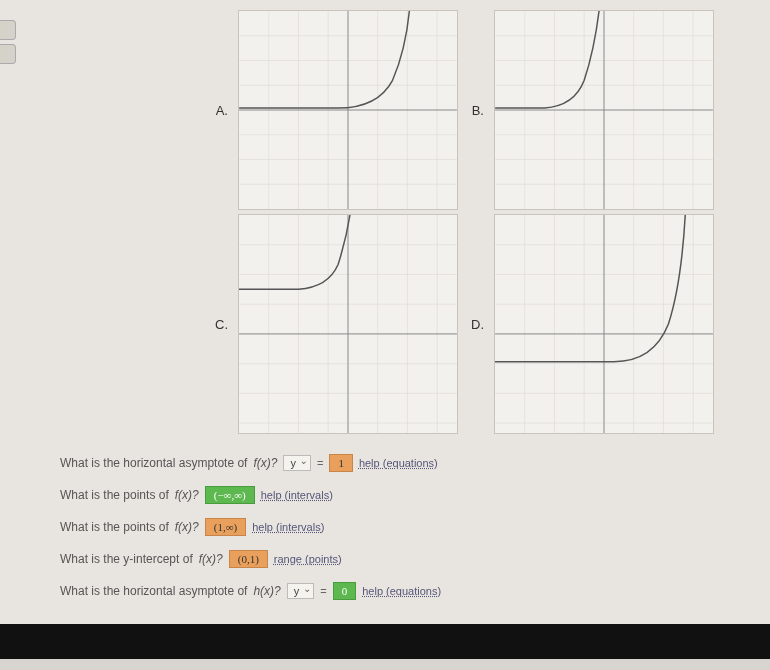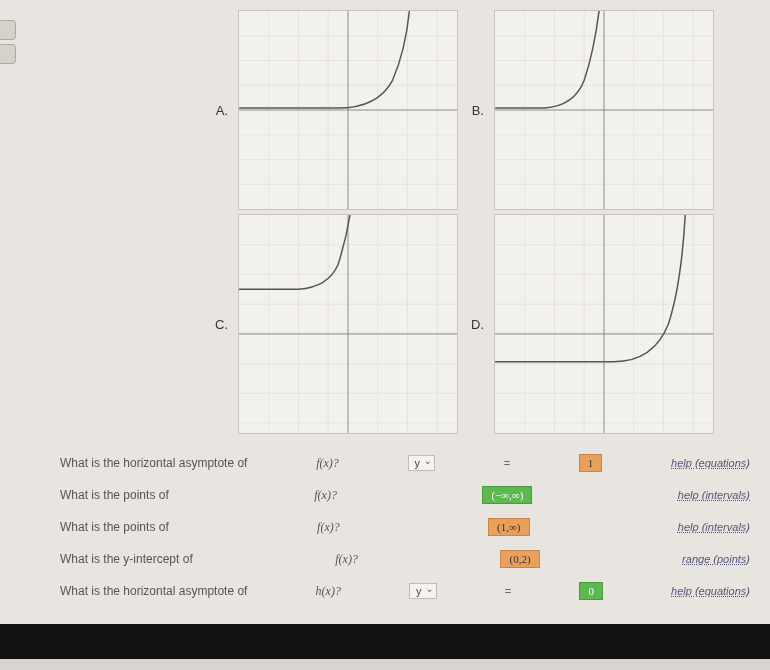--- a/index.html
+++ b/index.html
@@ -44,23 +44,22 @@
   .axis-line { stroke: #888; stroke-width: 1; }
   .curve { stroke: #555; stroke-width: 1.5; fill: none; }
   .questions { margin-top: 16px; padding-left: 0; }
   .qrow {
     display: flex;
     align-items: center;
     gap: 6px;
     margin-bottom: 14px;
     font-size: 12px;
     color: #555;
-    justify-content: space-between;
-  }
-  .fn { font-style: italic; font-family: Liberation Serif, serif; }
+  }
+  .fn { font-style: italic; font-family: Liberation Sans, sans-serif; }
   .dropdown {
     background: #f5f3ee;
     border: 1px solid #bbb;
     padding: 1px 14px 1px 6px;
     font-size: 11px;
     position: relative;
     color: #444;
   }
   .dropdown::after {
     content: "⌄";
@@ -87,21 +86,20 @@
   .answer-box.pending {
     background: #e8a05c;
     border-color: #c8854a;
     color: #333;
   }
   .help-link {
     color: #557;
     text-decoration: underline;
     text-decoration-style: dotted;
     font-size: 11px;
-    font-style: italic;
   }
   .side-tabs {
     position: absolute;
     left: 0; top: 20px;
     width: 18px;
   }
   .side-tab {
     width: 16px; height: 20px;
     background: #d5d2ca;
     border: 1px solid #aaa;
@@ -237,21 +235,21 @@
     <div class="qrow">
       <span>What is the points of </span>
       <span class="fn">f(x)?</span>
       <span class="answer-box pending">(1,∞)</span>
       <a class="help-link">help (intervals)</a>
     </div>
 
     <div class="qrow">
       <span>What is the y-intercept of </span>
       <span class="fn">f(x)?</span>
-      <span class="answer-box pending">(0,2)</span>
+      <span class="answer-box pending">(0,1)</span>
       <a class="help-link">range (points)</a>
     </div>
 
     <div class="qrow">
       <span>What is the horizontal asymptote of </span>
       <span class="fn">h(x)?</span>
       <span class="dropdown">y</span>
       <span class="eq">=</span>
       <span class="answer-box correct">0</span>
       <a class="help-link">help (equations)</a>

